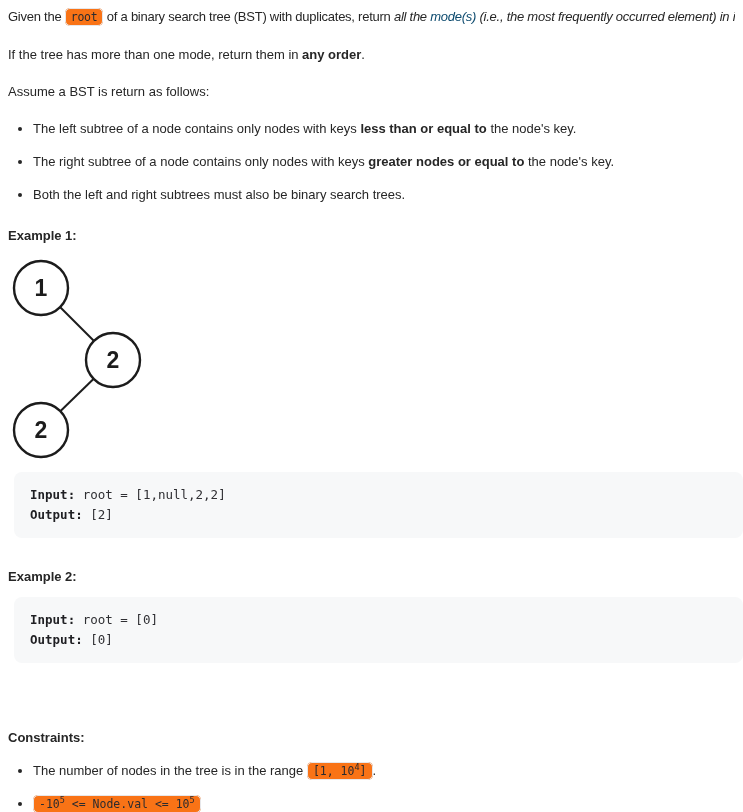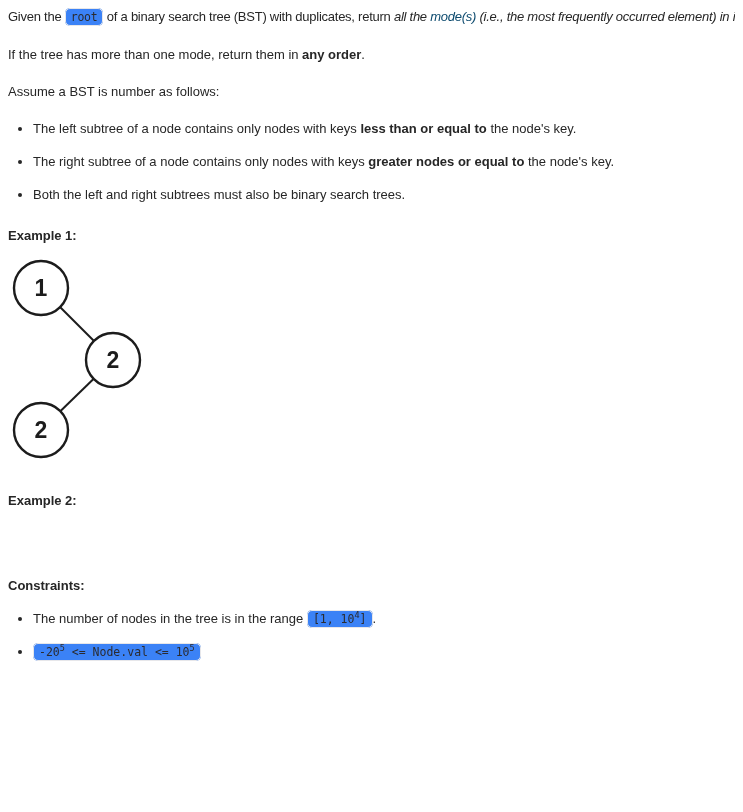--- a/index.html
+++ b/index.html
@@ -28,21 +28,21 @@
   em { font-style: italic; margin-top: 44px; }
   strong, .bold { font-weight: 700; }
   a.link {
     color: #0c4a6e;
     text-decoration: none;
     cursor: pointer;
   }
   .chip {
     font-family: "DejaVu Sans Mono", "Liberation Mono", monospace;
     font-size: 11.5px;
-    background: #3b82f6;
+    background: #f97316;
     border: 1px solid #e7e7ea;
     border-radius: 5px;
     padding: 1px 5px;
     color: #2b2b2f;
     white-space: nowrap;
   }
   .chip sup {
     font-size: 8.5px;
     line-height: 0;
   }
@@ -108,45 +108,47 @@
 </style>
 </head>
 <body>
 
 <div class="page">
 
   <p class="para nowrap"><span>Given the </span><code class="chip">root</code><span> of a binary search tree (BST) with duplicates, return </span><em>all the </em><a class="link"><em>mode(s)</em></a><em> (i.e., the most frequently occurred element) in it.</em></p>
 
   <p class="para"><span>If the tree has more than one mode, return them in </span><strong>any order</strong><span>.</span></p>
 
-  <p class="para">Assume a BST is number as follows:</p>
+  <p class="para">Assume a BST is return as follows:</p>
 
   <ul class="rules">
     <li><span>The left subtree of a node contains only nodes with keys </span><strong>less than or equal to</strong><span> the node's key.</span></li>
     <li><span>The right subtree of a node contains only nodes with keys </span><strong>greater nodes or equal to</strong><span> the node's key.</span></li>
     <li><span>Both the left and right subtrees must also be binary search trees.</span><strong></strong><span></span></li>
   </ul>
 
   <p class="section-label example1-label">Example 1:</p>
 
   <svg class="tree-figure" width="140" height="208" viewBox="0 0 140 208">
     <line x1="33" y1="34" x2="105" y2="106"></line>
     <line x1="105" y1="106" x2="33" y2="176"></line>
     <circle cx="33" cy="34" r="27"></circle>
     <circle cx="105" cy="106" r="27"></circle>
     <circle cx="33" cy="176" r="27"></circle>
     <text x="33" y="42">1</text>
     <text x="105" y="114">2</text>
     <text x="33" y="184">2</text>
   </svg>
 
+  <pre class="codeblock"><div class="code-line"><strong>Input:</strong><span> root = [1,null,2,2]</span></div><div class="code-line"><strong>Output:</strong><span> [2]</span></div></pre>
 
   <p class="section-label example2-label">Example 2:</p>
 
+  <pre class="codeblock"><div class="code-line"><strong>Input:</strong><span> root = [0]</span></div><div class="code-line"><strong>Output:</strong><span> [0]</span></div></pre>
 
   <p class="section-label constraints-label">Constraints:</p>
 
   <ul class="constraints-list">
     <li><span>The number of nodes in the tree is in the range </span><code class="chip"><span>[1, 10</span><sup>4</sup><span>]</span></code><span>.</span></li>
-    <li><span></span><code class="chip"><span>-20</span><sup>5</sup><span> &lt;= Node.val &lt;= 10</span><sup>5</sup></code><span></span></li>
+    <li><span></span><code class="chip"><span>-10</span><sup>5</sup><span> &lt;= Node.val &lt;= 10</span><sup>5</sup></code><span></span></li>
   </ul>
 
 </div>
 
 </body></html>

